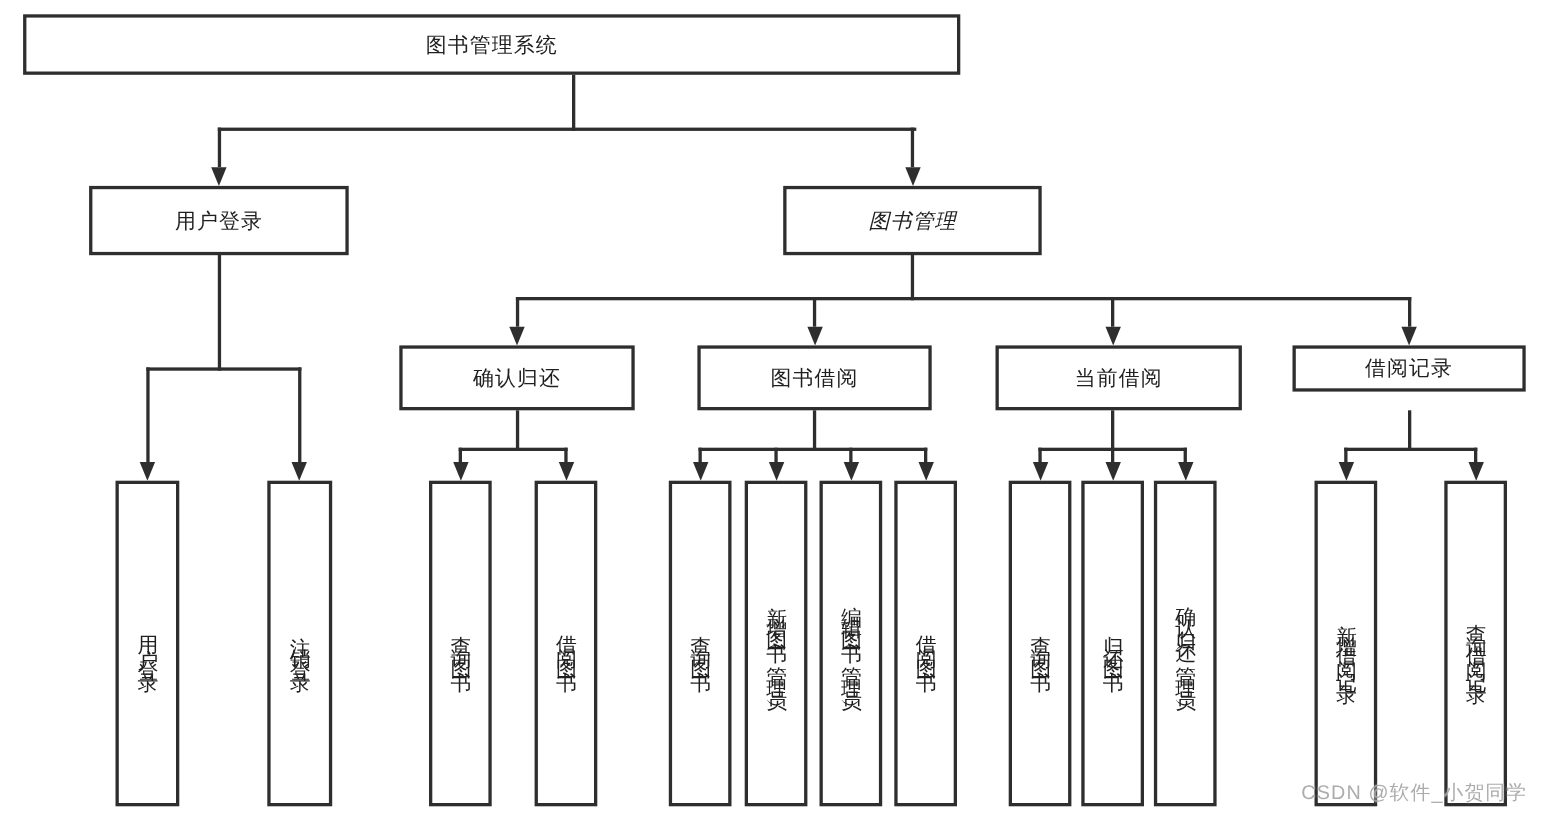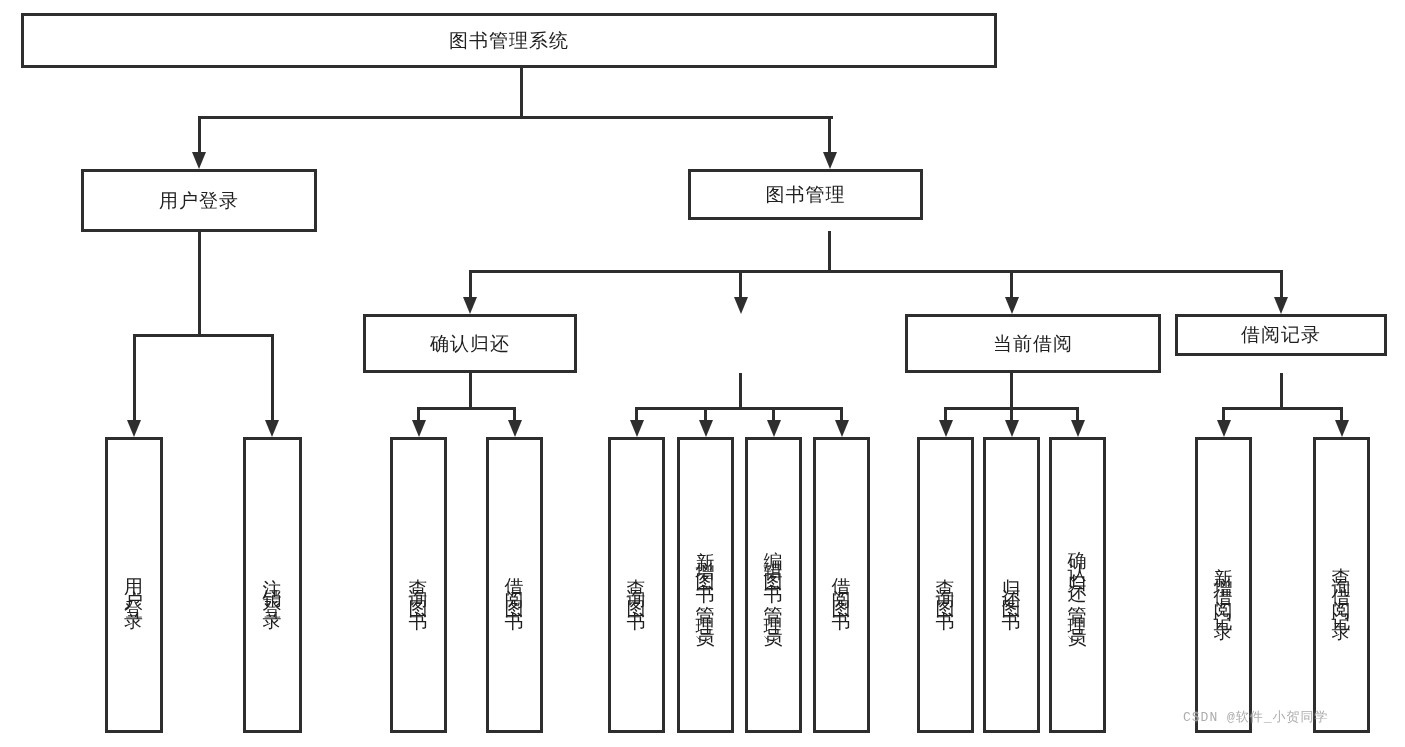--- a/index.html
+++ b/index.html
@@ -36,48 +36,47 @@
     width: 0; height: 0;
     border-left: 7px solid transparent;
     border-right: 7px solid transparent;
     border-top: 17px solid #2e2e2e;
   }
   .watermark {
     position: absolute;
     left: 1183px;
     top: 708px;
     z-index: 10;
-    font-size: 13px;
+    font-size: 18px;
     color: rgba(158,158,158,0.85);
     letter-spacing: 1px;
     text-shadow: 0 0 2px #ffffff;
     white-space: nowrap;
-    font-family: Liberation Mono, monospace;
   }
 </style>
 </head>
 <body>
 
 <div class="canvas">
 
-  <div class="box hbox" style="left:21px; top:13px; width:976px; height:55px;">
+  <div class="box hbox" style="left:21px; top:13px; width:852px; height:55px;">
     <span>图书管理系统</span>
   </div>
 
   <div class="line" style="left:519.5px; top:68px; width:3px; height:51px;"></div>
   <div class="line" style="left:197.5px; top:116px; width:635px; height:3px;"></div>
   <div class="line" style="left:197.5px; top:116px; width:3px; height:36px;"></div>
   <div class="arrow" style="left:192px; top:152px;"></div>
   <div class="line" style="left:828px; top:116px; width:3px; height:36px;"></div>
   <div class="arrow" style="left:822.5px; top:152px;"></div>
 
   <div class="box hbox" style="left:81px; top:169px; width:236px; height:63px;">
     <span>用户登录</span>
   </div>
-  <div class="box hbox" style="left:688px; top:169px; width:235px; height:51px;">
+  <div class="box hbox" style="left:712px; top:169px; width:235px; height:63px;font-style:italic;">
     <span>图书管理</span>
   </div>
 
   <div class="line" style="left:197.5px; top:231px; width:3px; height:106px;"></div>
   <div class="line" style="left:132.5px; top:334px; width:141px; height:3px;"></div>
   <div class="line" style="left:132.5px; top:334px; width:3px; height:86px;"></div>
   <div class="arrow" style="left:127px; top:420px;"></div>
   <div class="line" style="left:270.5px; top:334px; width:3px; height:86px;"></div>
   <div class="arrow" style="left:265px; top:420px;"></div>
 
@@ -88,21 +87,24 @@
   <div class="line" style="left:739px; top:270px; width:3px; height:27px;"></div>
   <div class="arrow" style="left:733.5px; top:297px;"></div>
   <div class="line" style="left:1010px; top:270px; width:3px; height:27px;"></div>
   <div class="arrow" style="left:1004.5px; top:297px;"></div>
   <div class="line" style="left:1279.5px; top:270px; width:3px; height:27px;"></div>
   <div class="arrow" style="left:1274px; top:297px;"></div>
 
   <div class="box hbox" style="left:363px; top:314px; width:214px; height:59px;">
     <span>确认归还</span>
   </div>
-  <div class="box hbox" style="left:905px; top:314px; width:256px; height:59px;">
+  <div class="box hbox" style="left:634px; top:314px; width:213px; height:59px;">
+    <span>图书借阅</span>
+  </div>
+  <div class="box hbox" style="left:905px; top:314px; width:224px; height:59px;">
     <span>当前借阅</span>
   </div>
   <div class="box hbox" style="left:1175px; top:314px; width:212px; height:42px;">
     <span>借阅记录</span>
   </div>
 
   <div class="line" style="left:468.5px; top:373px; width:3px; height:37px;"></div>
   <div class="line" style="left:417px; top:407px; width:99px; height:3px;"></div>
   <div class="line" style="left:417px; top:407px; width:3px; height:13px;"></div>
   <div class="arrow" style="left:411.5px; top:420px;"></div>

